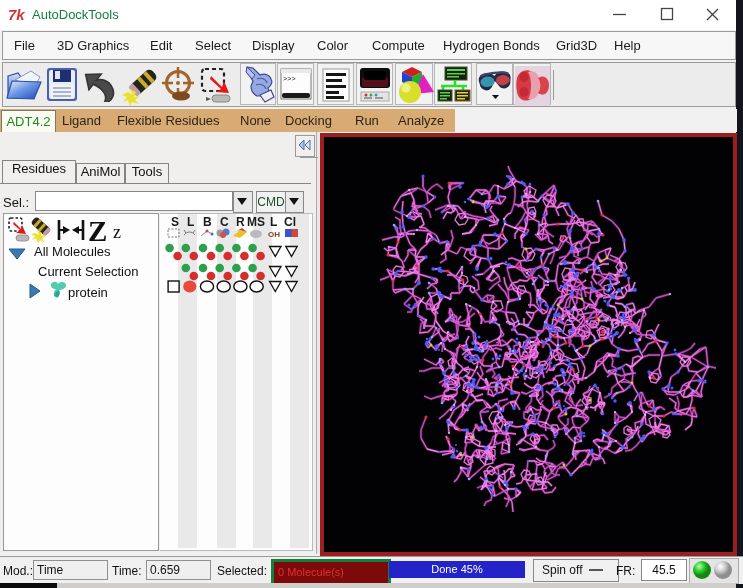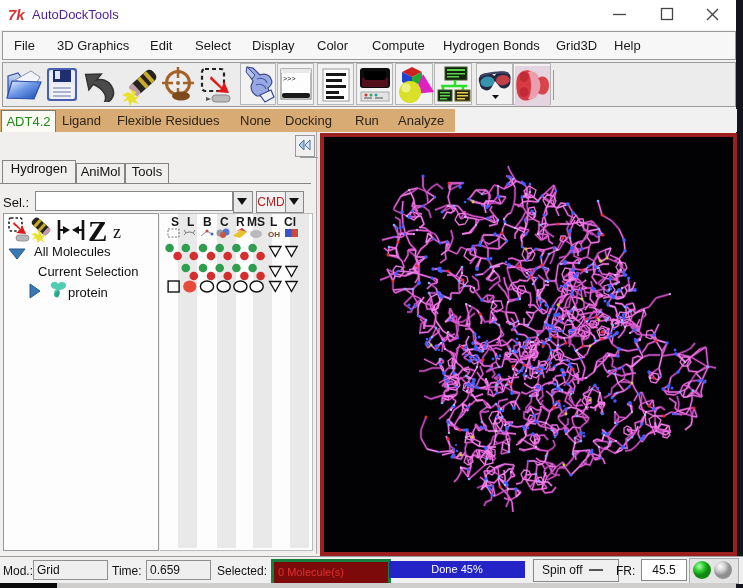--- a/index.html
+++ b/index.html
@@ -1,36 +1,36 @@
 <!DOCTYPE html>
 <html><head><meta charset="utf-8">
 <style>
 html,body{margin:0;padding:0;width:743px;height:588px;overflow:hidden;background:#f2f1f0;font-family:"Liberation Sans",sans-serif;}
 .abs{position:absolute;}
 #titlebar{left:0;top:0;width:743px;height:30px;background:#ffffff;}
-#title-text{left:32px;top:7px;font-size:13px;color:#4c1d95;}
+#title-text{left:32px;top:7px;font-size:13px;color:#15803d;}
 #menubar{left:2px;top:31px;width:732px;height:27px;background:#f7f7f7;border:1px solid #9a9a9a;}
 .menu{position:absolute;top:7px;font-size:13px;color:#1a1a1a;white-space:nowrap;}
 #toolbar{left:2px;top:62px;width:732px;height:43px;background:#ececec;border:1px solid #9a9a9a;}
 .tbtn{position:absolute;top:63px;height:42px;background:#f2f2f2;border:1px solid #b5b5b5;box-sizing:border-box;}
 #tanbar{left:0;top:109px;width:455px;height:23px;background:#d8ab74;}
 #tanrest{left:455px;top:109px;width:282px;height:23px;background:#f1f1f1;}
 #adttab{left:1px;top:110px;width:53px;height:21px;background:#fbfbf3;border:1px solid #7a7a6a;color:#1d8a1d;font-size:13px;text-align:center;line-height:21px;}
 .tantxt{position:absolute;top:113px;font-size:13px;color:#2d2418;}
 #leftpane{left:0;top:132px;width:316px;height:422px;background:#f0efee;}
 #sash{left:316px;top:132px;width:4px;height:422px;background:#e8e8e8;border-left:1px solid #aaa;}
 #collbtn{left:295px;top:135px;width:18px;height:20px;background:#f0f0f0;border:1px solid #999;}
 #viewer{left:320px;top:133px;width:417px;height:423px;background:#9b1f1f;}
 #blackarea{left:324px;top:137px;width:409px;height:415px;background:#020204;}
 .ntab{position:absolute;top:160px;height:23px;background:#f0efee;border:1px solid #848484;border-bottom:none;font-size:13px;color:#111;text-align:center;}
 #tabline{left:0px;top:183px;width:311px;height:1px;background:#848484;}
 #sel-label{left:3px;top:195px;font-size:13px;color:#111;}
 #sel-entry{left:35px;top:191px;width:196px;height:18px;background:#fff;border:1px solid #888;}
 #sel-arrow{left:233px;top:191px;width:18px;height:20px;background:#e9e9e9;border:1px solid #888;}
-#cmd-box{left:256px;top:191px;width:28px;height:20px;background:#f2f2f2;border:1px solid #888;font-size:12px;color:#b91c1c;text-align:center;line-height:20px;}
+#cmd-box{left:256px;top:191px;width:28px;height:20px;background:#f2f2f2;border:1px solid #888;font-size:12px;color:#14532d;text-align:center;line-height:20px;}
 #cmd-arrow{left:285px;top:191px;width:17px;height:20px;background:#e9e9e9;border:1px solid #888;}
 .dnarrow{position:absolute;width:0;height:0;border-left:5px solid transparent;border-right:5px solid transparent;border-top:7px solid #111;}
 #treepanel{left:3px;top:213px;width:154px;height:336px;background:#fdfdfd;border:1px solid #999;}
 #gridpanel{left:160px;top:213px;width:152px;height:336px;background:#fdfdfd;border:1px solid #bbb;border-left:none;}
 .colstripe{position:absolute;top:0;width:19px;height:334px;background:#e9e9e9;}
 .hdr{position:absolute;top:1px;font-size:12px;font-weight:bold;color:#1a1a1a;}
 .tree-label{position:absolute;font-size:13px;color:#111;white-space:nowrap;}
 #statusbar{left:0;top:556px;width:743px;height:27px;background:#f0f0f0;border-top:1px solid #999;}
 .sbtext{position:absolute;font-size:12px;color:#111;top:7px;white-space:nowrap;}
 .sbbox{position:absolute;top:3px;height:18px;border:1px solid #909090;background:#efefef;font-size:12px;color:#111;padding-left:3px;line-height:18px;}
@@ -214,21 +214,21 @@
 <div class="abs tantxt" style="left:398px;">Analyze</div>
 
 <div class="abs" id="leftpane"></div>
 <div class="abs" id="sash"></div>
 <div class="abs" id="collbtn"><svg width="16" height="18" viewBox="0 0 16 18">
       <path d="M8 4 L3 9 L8 14 Z" fill="#aac6e4" stroke="#4a6f9f" stroke-width="1"></path>
       <path d="M14 4 L9 9 L14 14 Z" fill="#d8e6f4" stroke="#4a6f9f" stroke-width="1"></path>
     </svg></div>
 <div class="abs" style="left:300px;top:157px;width:18px;height:1px;background:#9a9a9a;"></div>
 
-<div class="abs ntab" style="left:2px;width:72px;">Hydrogen</div>
+<div class="abs ntab" style="left:2px;width:72px;">Residues</div>
 <div class="abs ntab" style="left:76px;width:47px;top:163px;height:20px;">AniMol</div>
 <div class="abs ntab" style="left:125px;width:42px;top:163px;height:20px;">Tools</div>
 <div class="abs" id="tabline"></div>
 
 <div class="abs" id="sel-label">Sel.:</div>
 <div class="abs" id="sel-entry"></div>
 <div class="abs" id="sel-arrow">
     <div class="dnarrow" style="left:3px;top:6px;"></div>
   </div>
 <div class="abs" id="cmd-box">CMD</div>
@@ -1025,21 +1025,21 @@
         <circle cx="266" cy="263" r="1.4"></circle>
         <circle cx="308" cy="246" r="1.4"></circle>
         <circle cx="258" cy="162" r="1.4"></circle>
         <circle cx="277" cy="124" r="1.4"></circle>
       </g>
     </svg>
   </div>
 
 <div class="abs" id="statusbar">
 <div class="sbtext" style="left:3px;">Mod.:</div>
-<div class="sbbox" style="left:33px;width:70px;">Grid</div>
+<div class="sbbox" style="left:33px;width:70px;">Time</div>
 <div class="sbtext" style="left:112px;">Time:</div>
 <div class="sbbox" style="left:146px;width:60px;">0.659</div>
 <div class="sbtext" style="left:217px;">Selected:</div>
 <div id="selbox">0 Molecule(s)</div>
 <div id="progress">Done 45%</div>
 <div id="spinbtn">Spin off&nbsp;&nbsp;<span style="display:inline-block;width:14px;border-bottom:2px solid #555;margin-bottom:3px;"></span></div>
 
 <div class="sbtext" style="left:616px;">FR:</div>
 <div id="frbox">45.5</div>
 <div id="ledpanel">

